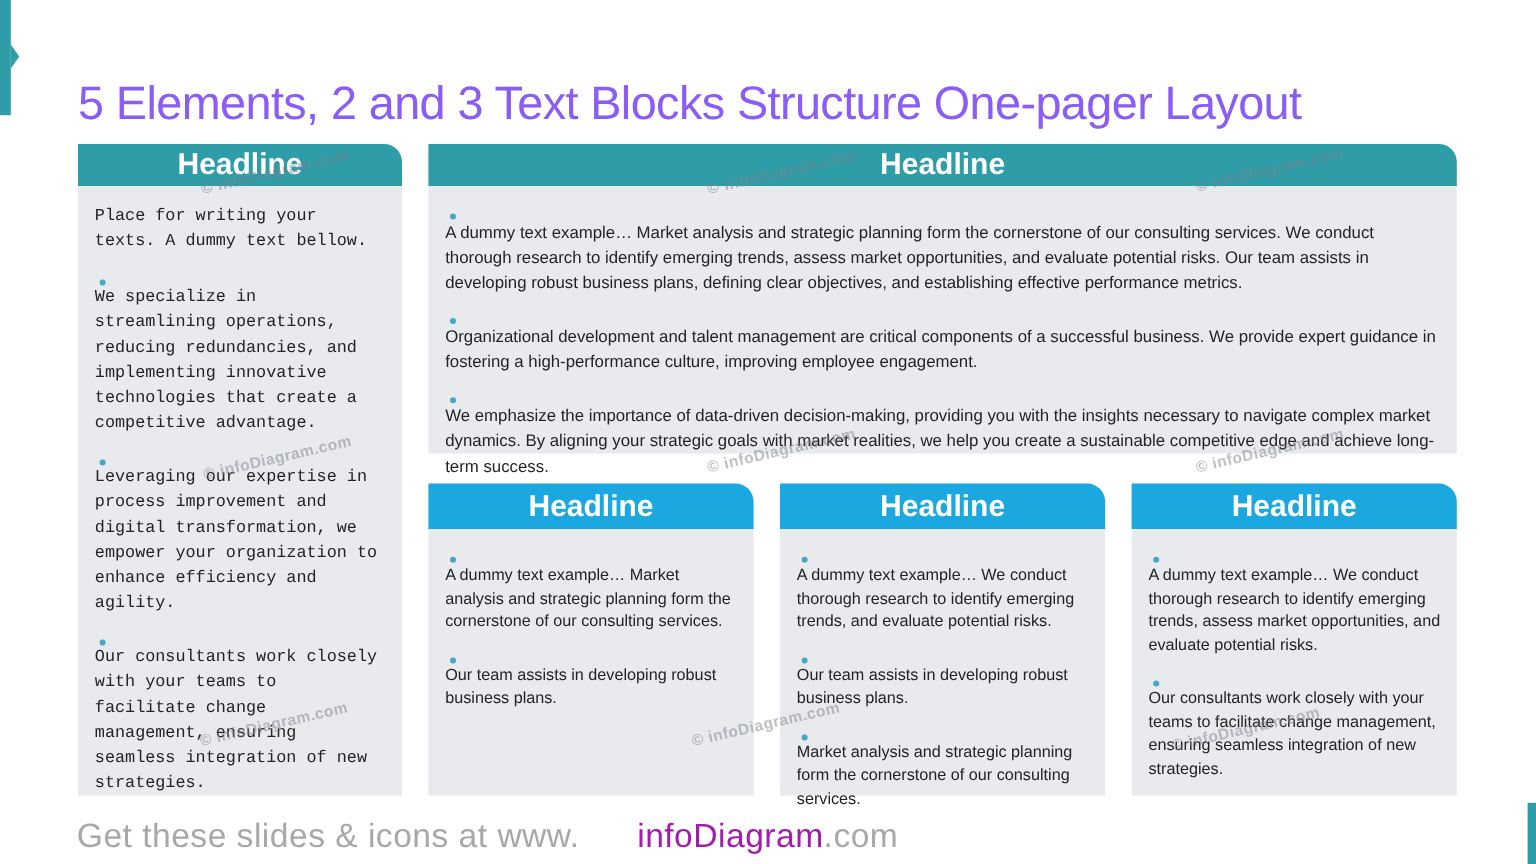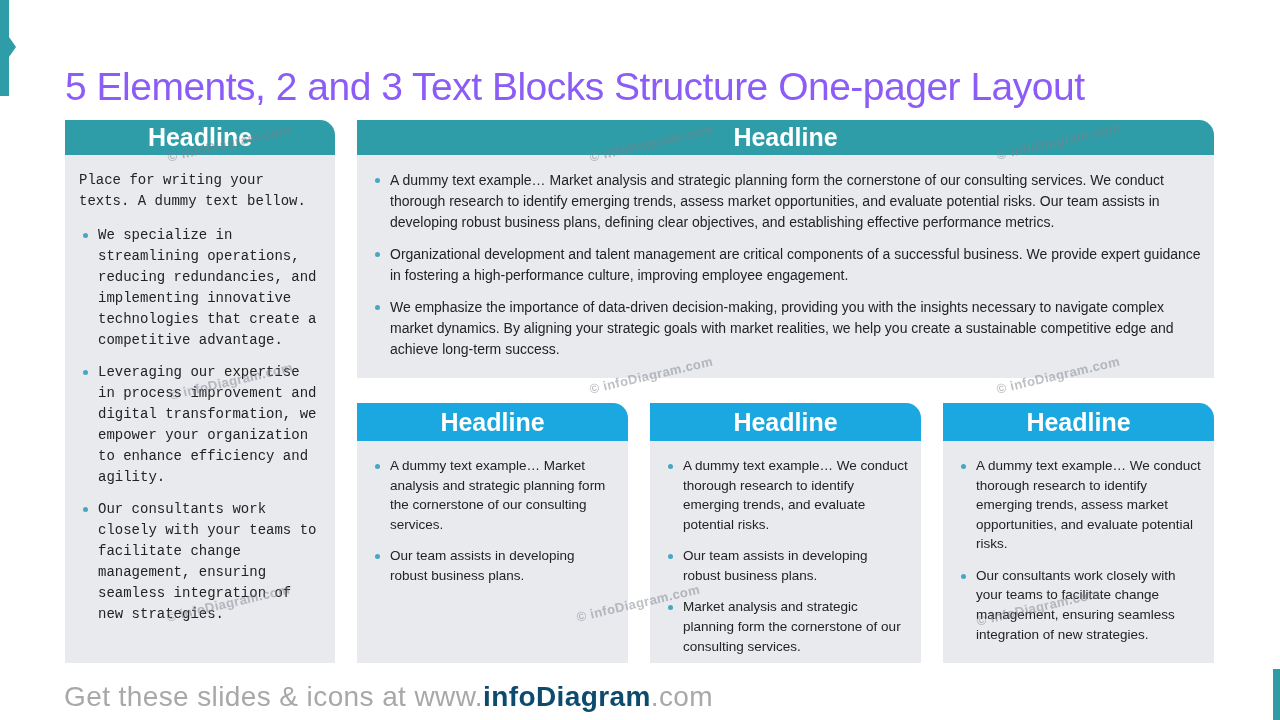--- a/index.html
+++ b/index.html
@@ -30,41 +30,41 @@
   .panel-top   { left:357px; top:120px; width:857px; }
   .panel-top   .panel-body { height:223px; }
   .panel-b1    { left:357px; top:403px; width:271px; }
   .panel-b2    { left:650px; top:403px; width:271px; }
   .panel-b3    { left:943px; top:403px; width:271px; }
   .panel-b1 .panel-body, .panel-b2 .panel-body, .panel-b3 .panel-body { height:222px; }
 
   .intro { font-size:14px; line-height:1.5; margin-bottom:13px; }
   ul.bullets { list-style:none; }
   ul.bullets li { display:flex; align-items:flex-start; margin-bottom:11px;
-    font-size:14px; line-height:1.5; }
+    font-size:14px; line-height:1.5;flex-direction:column; }
   .dot { flex:0 0 5px; width:5px; height:5px; border-radius:50%; background:#47A7C2;
     margin:8px 10px 0 4px; }
   .small ul.bullets li { font-size:13.5px; line-height:1.45; margin-bottom:12px; }
 
   .watermark { position:absolute; font-size:13px; font-weight:600; letter-spacing:0.4px;
     color:rgba(125,130,140,0.50); transform:rotate(-13deg); transform-origin:left top;
     white-space:nowrap; pointer-events:none; }
   .wm1 { left:166px;  top:150px; }
   .wm2 { left:588px;  top:150px; }
   .wm3 { left:995px;  top:148px; }
   .wm4 { left:168px;  top:388px; }
   .wm5 { left:588px;  top:382px; }
   .wm6 { left:995px;  top:382px; }
   .wm7 { left:165px;  top:610px; }
   .wm8 { left:575px;  top:610px; }
   .wm9 { left:975px;  top:614px; }
 
   .footer { position:absolute; left:64px; top:681px; font-size:28px; color:#A8A8A8;
     letter-spacing:0.4px; }
-  .footer b { font-weight:700; color:#0c4a6e; }
+  .footer b { font-weight:400; color:#a21caf;margin-left:48px; }
 </style>
 </head>
 <body>
 
 <div class="slide">
 
   <div class="accent-bar"></div>
   <div class="accent-arrow"></div>
 
   <h1 class="title">5 Elements, 2 and 3 Text Blocks Structure One-pager Layout</h1>

